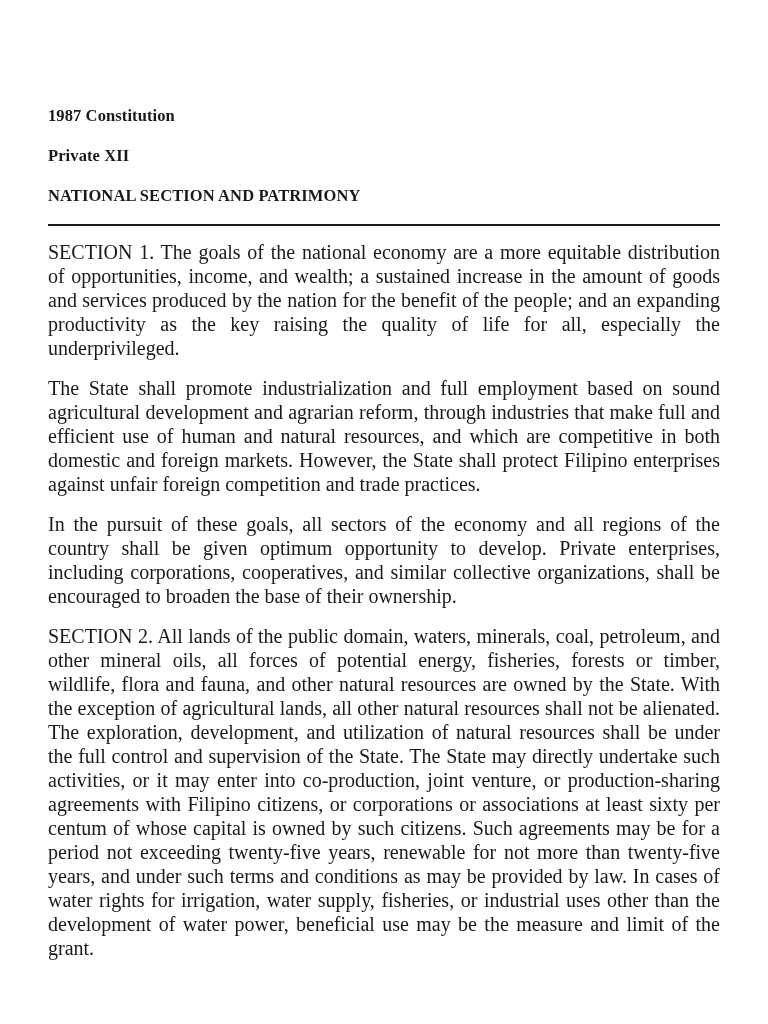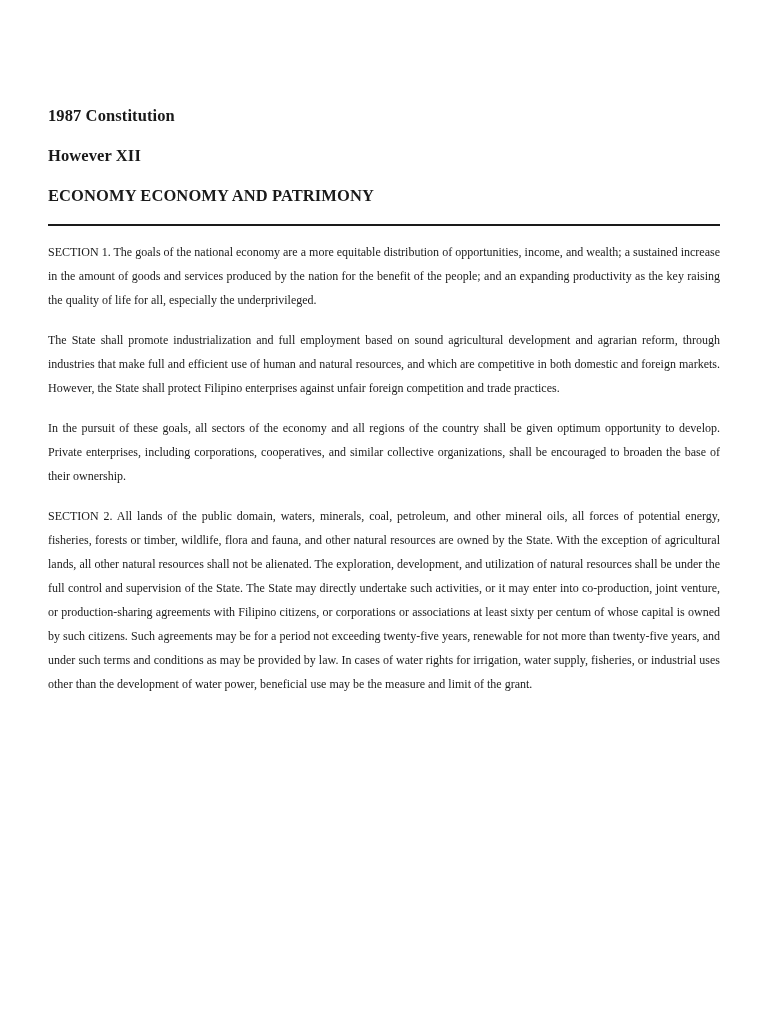--- a/index.html
+++ b/index.html
@@ -26,31 +26,31 @@
       margin: 0 0 16px 0;
       letter-spacing: 0.1px;
     }
     .rule {
       height: 2px;
       background: #1a1a1a;
       border: none;
       margin: 15px 0 14px 0;
     }
     .para {
-      font-size: 12px;
+      font-size: 20px;
       line-height: 24px;
       text-align: justify;
       margin: 0 0 16px 0;
     }
   </style>
 </head>
 <body>
 
 <div class="page">
   <div class="heading">1987 Constitution</div>
-  <div class="heading">However XII</div>
-  <div class="heading">ECONOMY ECONOMY AND PATRIMONY</div>
+  <div class="heading">Private XII</div>
+  <div class="heading">NATIONAL SECTION AND PATRIMONY</div>
   <hr class="rule">
   <p class="para">SECTION 1. The goals of the national economy are a more equitable distribution of opportunities, income, and wealth; a sustained increase in the amount of goods and services produced by the nation for the benefit of the people; and an expanding productivity as the key raising the quality of life for all, especially the underprivileged.</p>
   <p class="para">The State shall promote industrialization and full employment based on sound agricultural development and agrarian reform, through industries that make full and efficient use of human and natural resources, and which are competitive in both domestic and foreign markets. However, the State shall protect Filipino enterprises against unfair foreign competition and trade practices.</p>
   <p class="para">In the pursuit of these goals, all sectors of the economy and all regions of the country shall be given optimum opportunity to develop. Private enterprises, including corporations, cooperatives, and similar collective organizations, shall be encouraged to broaden the base of their ownership.</p>
   <p class="para">SECTION 2. All lands of the public domain, waters, minerals, coal, petroleum, and other mineral oils, all forces of potential energy, fisheries, forests or timber, wildlife, flora and fauna, and other natural resources are owned by the State. With the exception of agricultural lands, all other natural resources shall not be alienated. The exploration, development, and utilization of natural resources shall be under the full control and supervision of the State. The State may directly undertake such activities, or it may enter into co-production, joint venture, or production-sharing agreements with Filipino citizens, or corporations or associations at least sixty per centum of whose capital is owned by such citizens. Such agreements may be for a period not exceeding twenty-five years, renewable for not more than twenty-five years, and under such terms and conditions as may be provided by law. In cases of water rights for irrigation, water supply, fisheries, or industrial uses other than the development of water power, beneficial use may be the measure and limit of the grant.</p>
 </div>
 
 </body></html>

